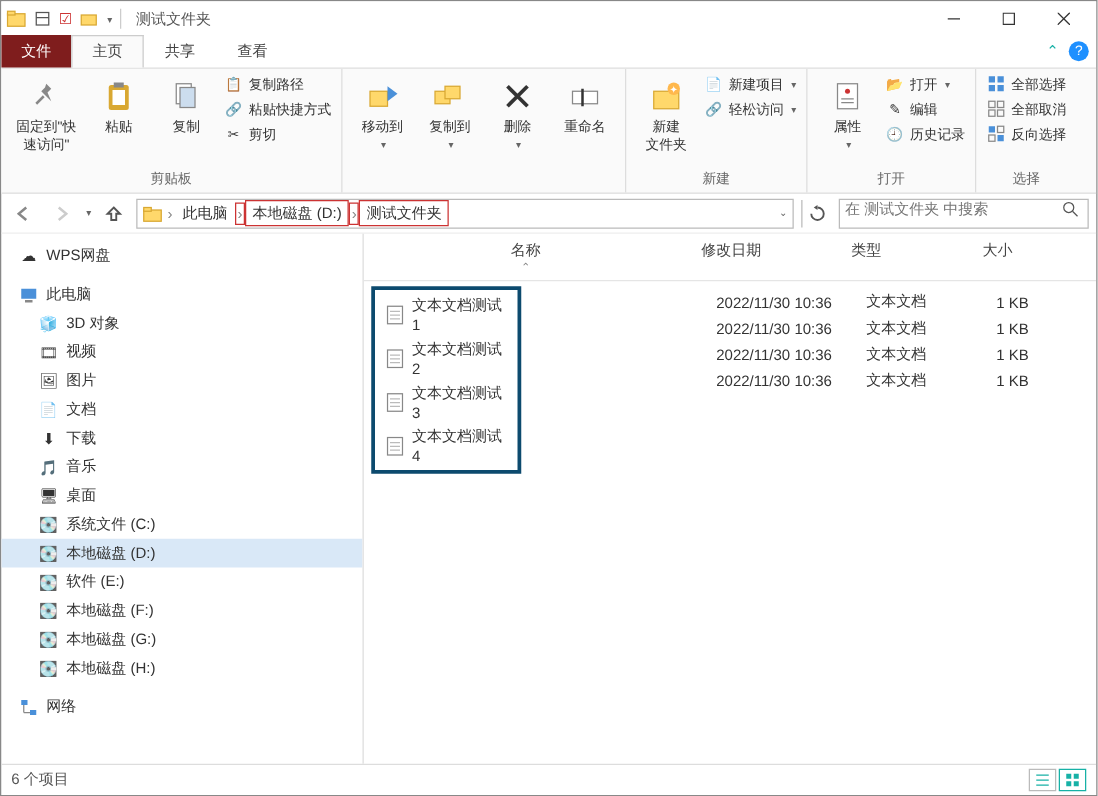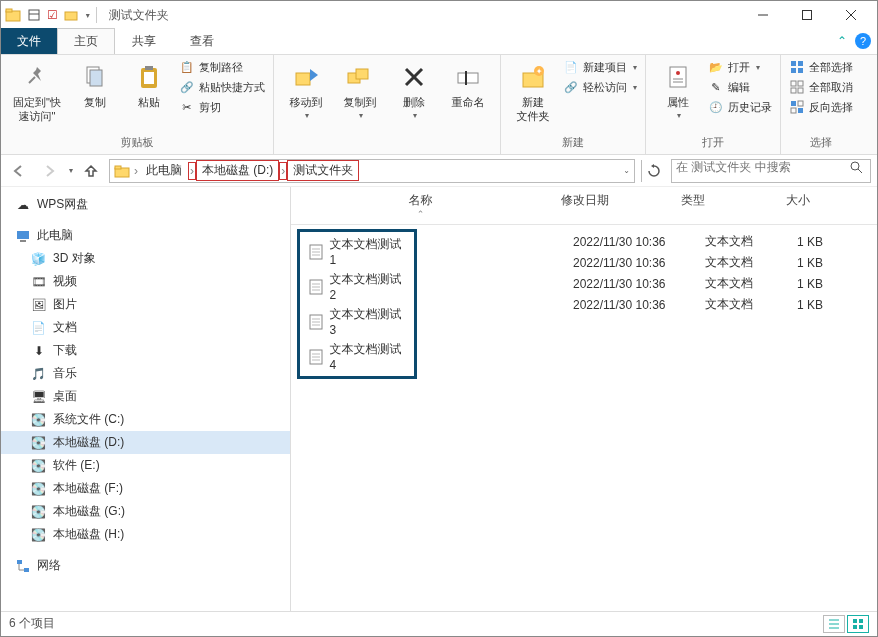--- a/index.html
+++ b/index.html
@@ -10,21 +10,21 @@
 .tb-icon { width: 16px; height: 16px; display: inline-flex; align-items: center; justify-content: center; margin-right: 4px; }
 .tb-qat { display: flex; gap: 6px; align-items: center; margin-left: 2px; }
 .tb-sep { width: 1px; height: 16px; background: #ccc; margin: 0 6px; }
 .tb-title { margin-left: 6px; color: #555; }
 .tb-spacer { flex: 1; }
 .tb-sys { display: flex; }
 .tb-sys-btn { width: 44px; height: 28px; display: flex; align-items: center; justify-content: center; color: #555; }
 
 
 .tabstrip { height: 26px; background: #fff; display: flex; align-items: flex-end; border-bottom: 1px solid #ddd; position: relative; }
-.tab-file { background: #0c4a6e; color: #fff; padding: 12px 16px; height: 26px; display: flex; align-items: center; }
+.tab-file { background: #7f1d1d; color: #fff; padding: 12px 16px; height: 26px; display: flex; align-items: center; }
 .tab { padding: 4px 16px; height: 26px; display: flex; align-items: center; color: #444; border: 1px solid transparent; border-bottom: none; }
 .tab.active { border-color: #ccc; background: #fafafa; }
 .tab-right { position: absolute; right: 6px; top: 4px; display: flex; gap: 8px; align-items: center; }
 .help-circle { width: 16px; height: 16px; border-radius: 50%; background: #1e90ff; color: #fff; display: flex; align-items: center; justify-content: center; font-size: 11px; }
 
 
 .ribbon { height: 100px; background: #fafafa; border-bottom: 1px solid #ddd; display: flex; }
 .rgroup { border-right: 1px solid #ddd; padding: 4px 8px; display: flex; flex-direction: column; justify-content: space-between; }
 .rgroup-body { display: flex; gap: 6px; align-items: flex-start; flex: 1; }
 .rgroup-label { text-align: center; color: #666; font-size: 11px; margin-top: 2px; }
@@ -63,21 +63,21 @@
 .listhdr > div { padding: 5px 10px; border-right: 1px solid transparent; }
 .col-name { width: 260px; display: flex; justify-content: space-between; align-items: center; flex-direction: column; }
 .col-date { width: 120px; }
 .col-type { width: 80px; }
 .col-size { width: 70px; text-align: right; }
 
 .filegroup { padding: 4px 10px; }
 .filegroup.hl { border: 3px solid #0c4a6e; margin: 4px 6px; padding: 2px; width: fit-content; }
 .frow { display: flex; align-items: center; }
 .frow .fdate { width: 120px; padding: 2px 10px; }
-.frow .ftype { width: 80px; padding: 2px 10px; text-align: right; }
+.frow .ftype { width: 80px; padding: 2px 10px; }
 .frow .fsize { width: 70px; text-align: right; padding: 2px 10px; }
 .fileico { width: 16px; height: 16px; display: flex; align-items: center; justify-content: center; }
 
 
 .statusbar { height: 24px; border-top: 1px solid #ddd; display: flex; align-items: center; padding: 0 8px; color: #555; }
 .sb-spacer { flex: 1; }
 .sb-view { display: flex; gap: 2px; }
 .sb-view-btn { width: 22px; height: 18px; border: 1px solid #bbb; display: flex; align-items: center; justify-content: center; }
 .sb-view-btn.active { border-color: #17b1a6; color: #17b1a6; }
 
@@ -154,35 +154,35 @@
               <path d="M14 4 L18 8 L15 11 L18 18 L10 10 L13 7 Z" fill="#888"></path>
               <line x1="12" y1="14" x2="6" y2="20" stroke="#888" stroke-width="2"></line>
             </svg>
           </span>
         <span class="lbl" style="white-space:pre-line">固定到"快
 速访问"</span>
       </div>
       <div class="rbtn-lg">
         <span class="ico">
             <svg width="28" height="28">
-              <rect x="6" y="4" width="12" height="16" fill="#fff" stroke="#888"></rect>
-              <rect x="9" y="7" width="12" height="16" fill="#cde" stroke="#888"></rect>
-            </svg>
-          </span>
-        <span class="lbl">复制</span>
-      </div>
-      <div class="rbtn-lg">
-        <span class="ico">
-            <svg width="28" height="28">
               <rect x="6" y="5" width="16" height="20" rx="2" fill="#d9a832"></rect>
               <rect x="10" y="3" width="8" height="4" fill="#888"></rect>
               <rect x="9" y="9" width="10" height="12" fill="#fff"></rect>
             </svg>
           </span>
         <span class="lbl">粘贴</span>
+      </div>
+      <div class="rbtn-lg">
+        <span class="ico">
+            <svg width="28" height="28">
+              <rect x="6" y="4" width="12" height="16" fill="#fff" stroke="#888"></rect>
+              <rect x="9" y="7" width="12" height="16" fill="#cde" stroke="#888"></rect>
+            </svg>
+          </span>
+        <span class="lbl">复制</span>
       </div>
       <div class="rbtn-sm-list">
         <div class="rbtn-sm">
             <span class="sico">📋</span>
             <span>复制路径</span>
           </div>
         <div class="rbtn-sm">
             <span class="sico">🔗</span>
             <span>粘贴快捷方式</span>
           </div>

